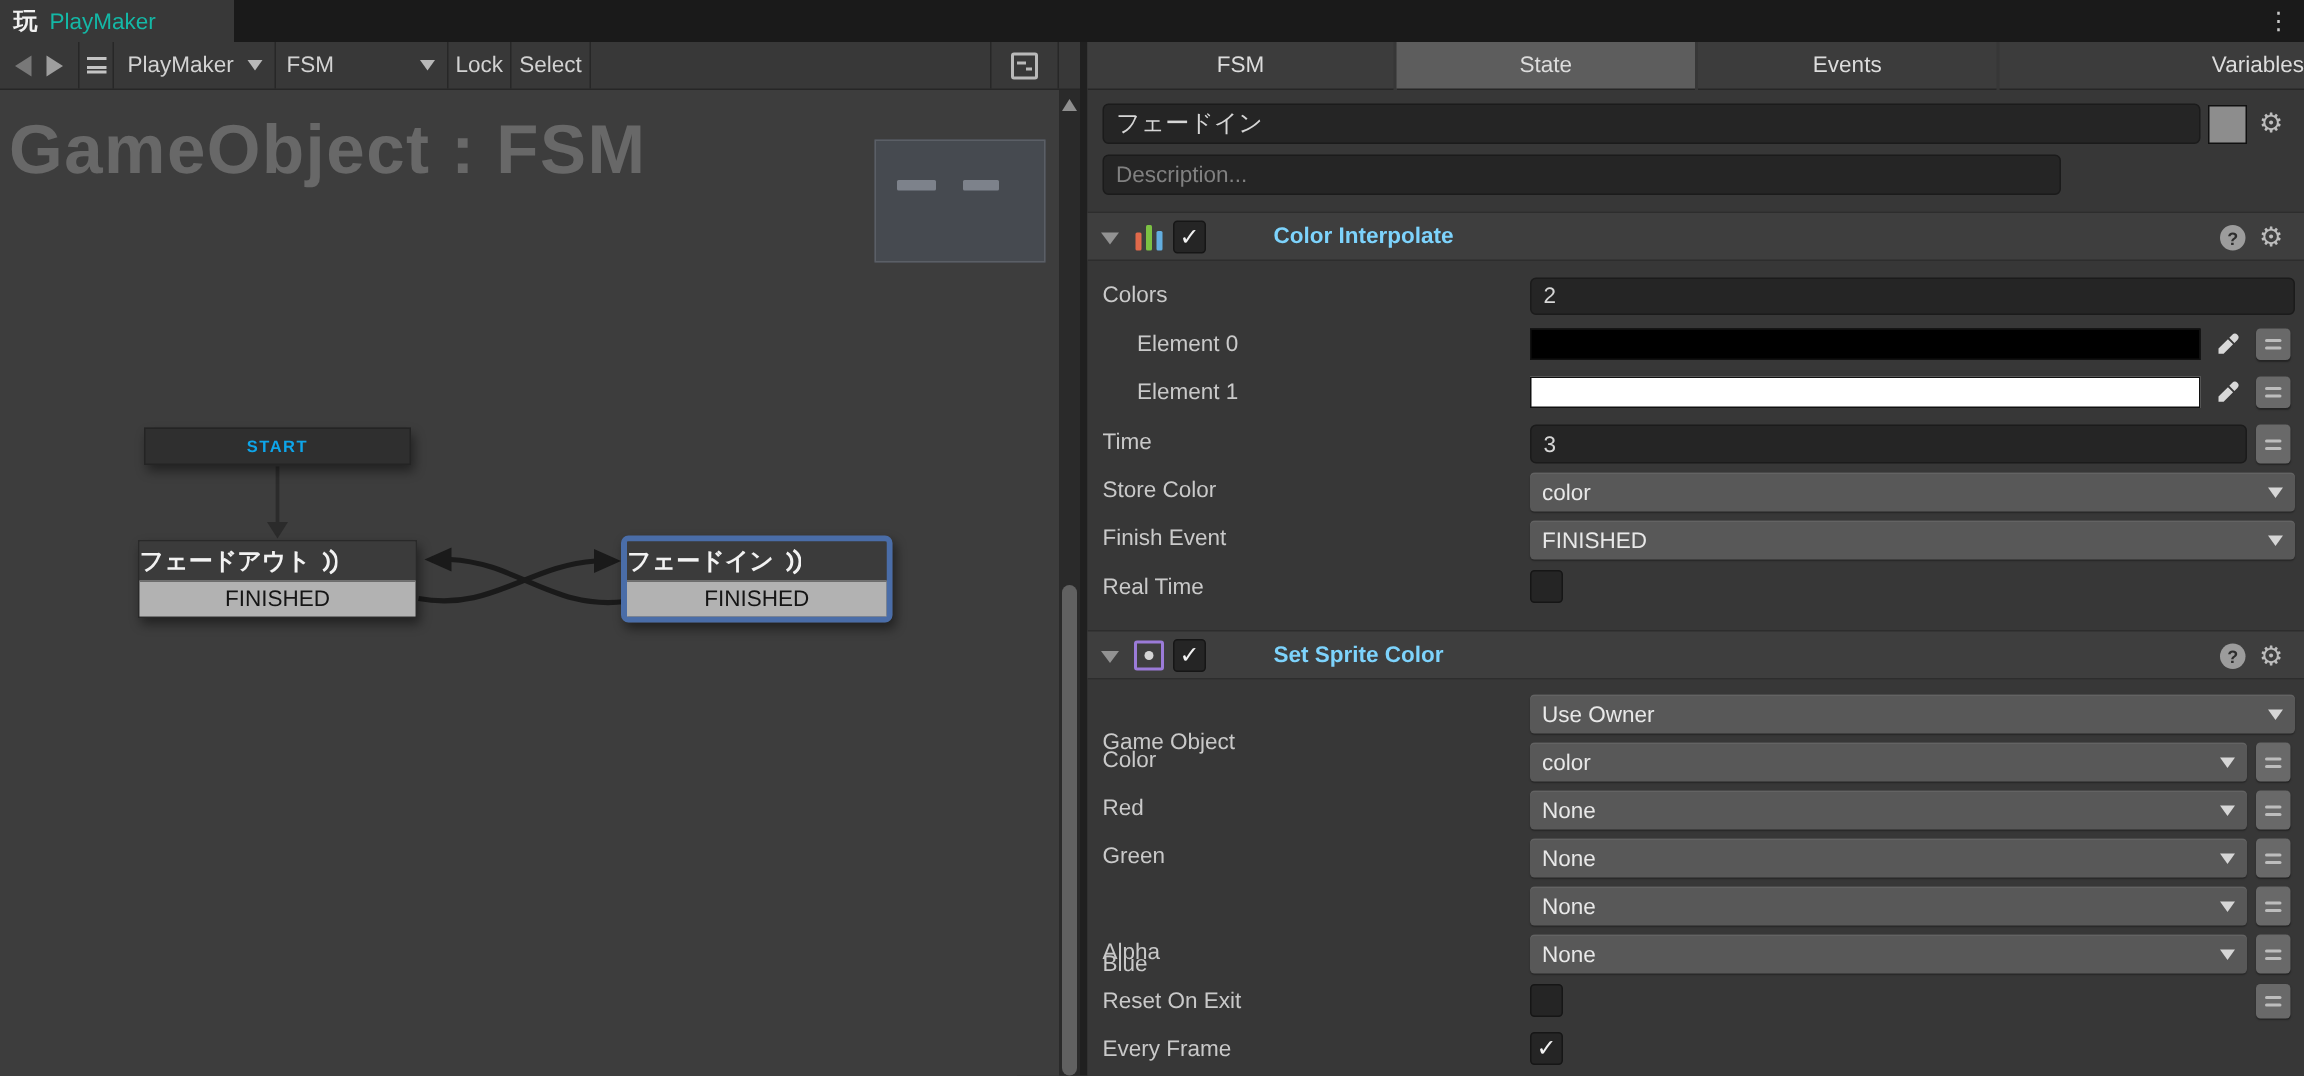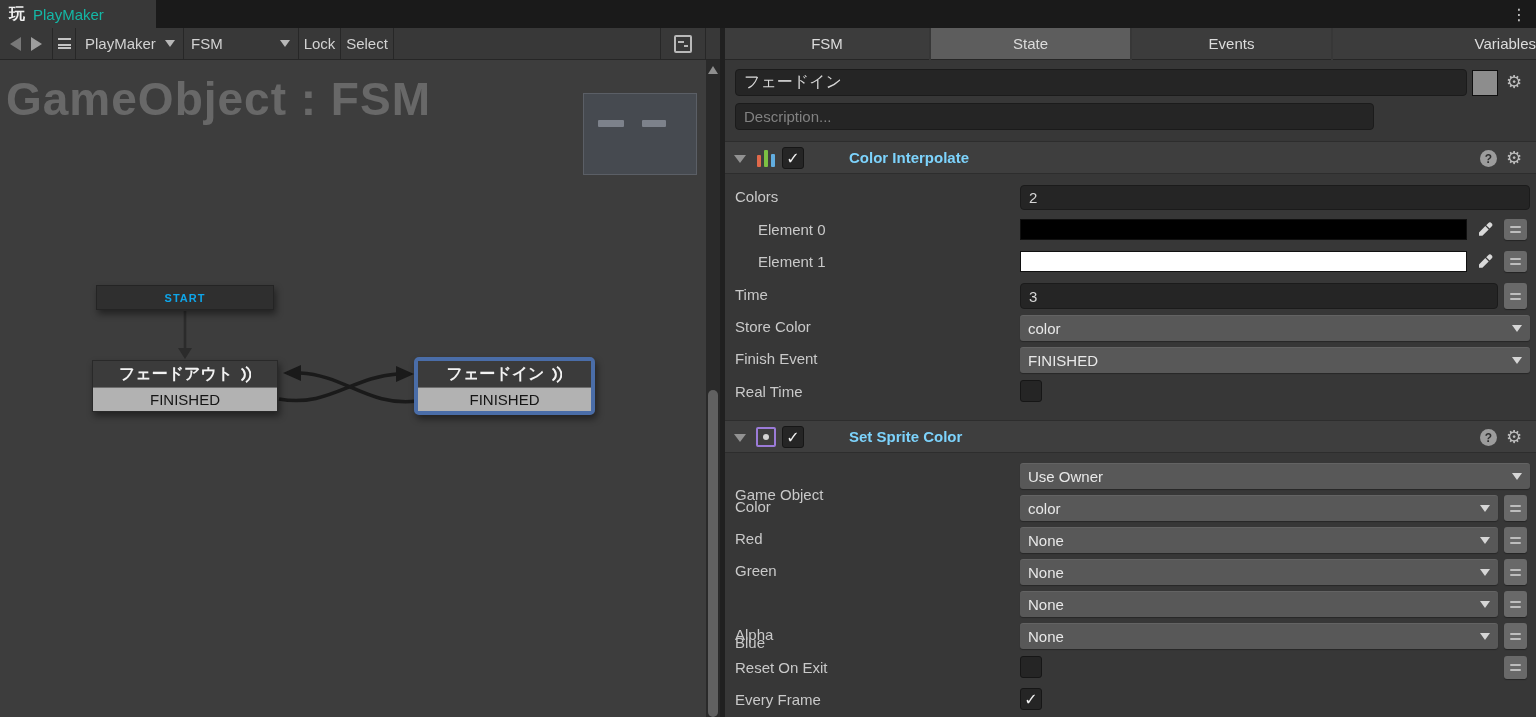--- a/index.html
+++ b/index.html
@@ -38,21 +38,21 @@
   #minimap { left:583px; top:33px; width:114px; height:82px; background:rgba(72,76,84,0.85);
     border:1px solid #5b5f66; }
   .mini-dash { position:absolute; height:7px; background:#7d828b; border-radius:1px; }
 
   .node-shadow { box-shadow:2px 4px 7px rgba(0,0,0,0.45); }
   #node-start { left:96px; top:225px; width:178px; height:25px; background:#2f2f2f;
     border:1px solid #242424; display:flex; align-items:center; justify-content:center;
     color:#0ea5e9; font-weight:bold; font-size:11px; letter-spacing:1px; }
   .state-node { border:1px solid #292929; }
   .state-title { height:26px; background:#3b3b3b; color:#f2f2f2; font-weight:bold; font-size:16px;
-    display:flex; align-items:center; justify-content:center; gap:7px; }
+    display:flex; align-items:center; justify-content:flex-start; gap:7px; }
   .state-finished { height:24px; background:#b2b2b2; color:#151515; font-size:15px;
     display:flex; align-items:center; justify-content:center; border-top:1px solid #6d6d6d; }
   #node-fadeout { left:92px; top:300px; width:186px; }
   #node-fadein-sel { left:414px; top:297px; width:181px; border:4px solid #4a6da8; border-radius:5px; }
   #node-fadein { width:173px; }
   #arrows { left:0; top:0; width:706px; height:657px; pointer-events:none; }
 
   
   #vscroll { left:706px; top:60px; width:14px; height:657px; background:#2a2a2a; }
   #vscroll-up { left:2px; top:6px; position:absolute; width:0; height:0;

